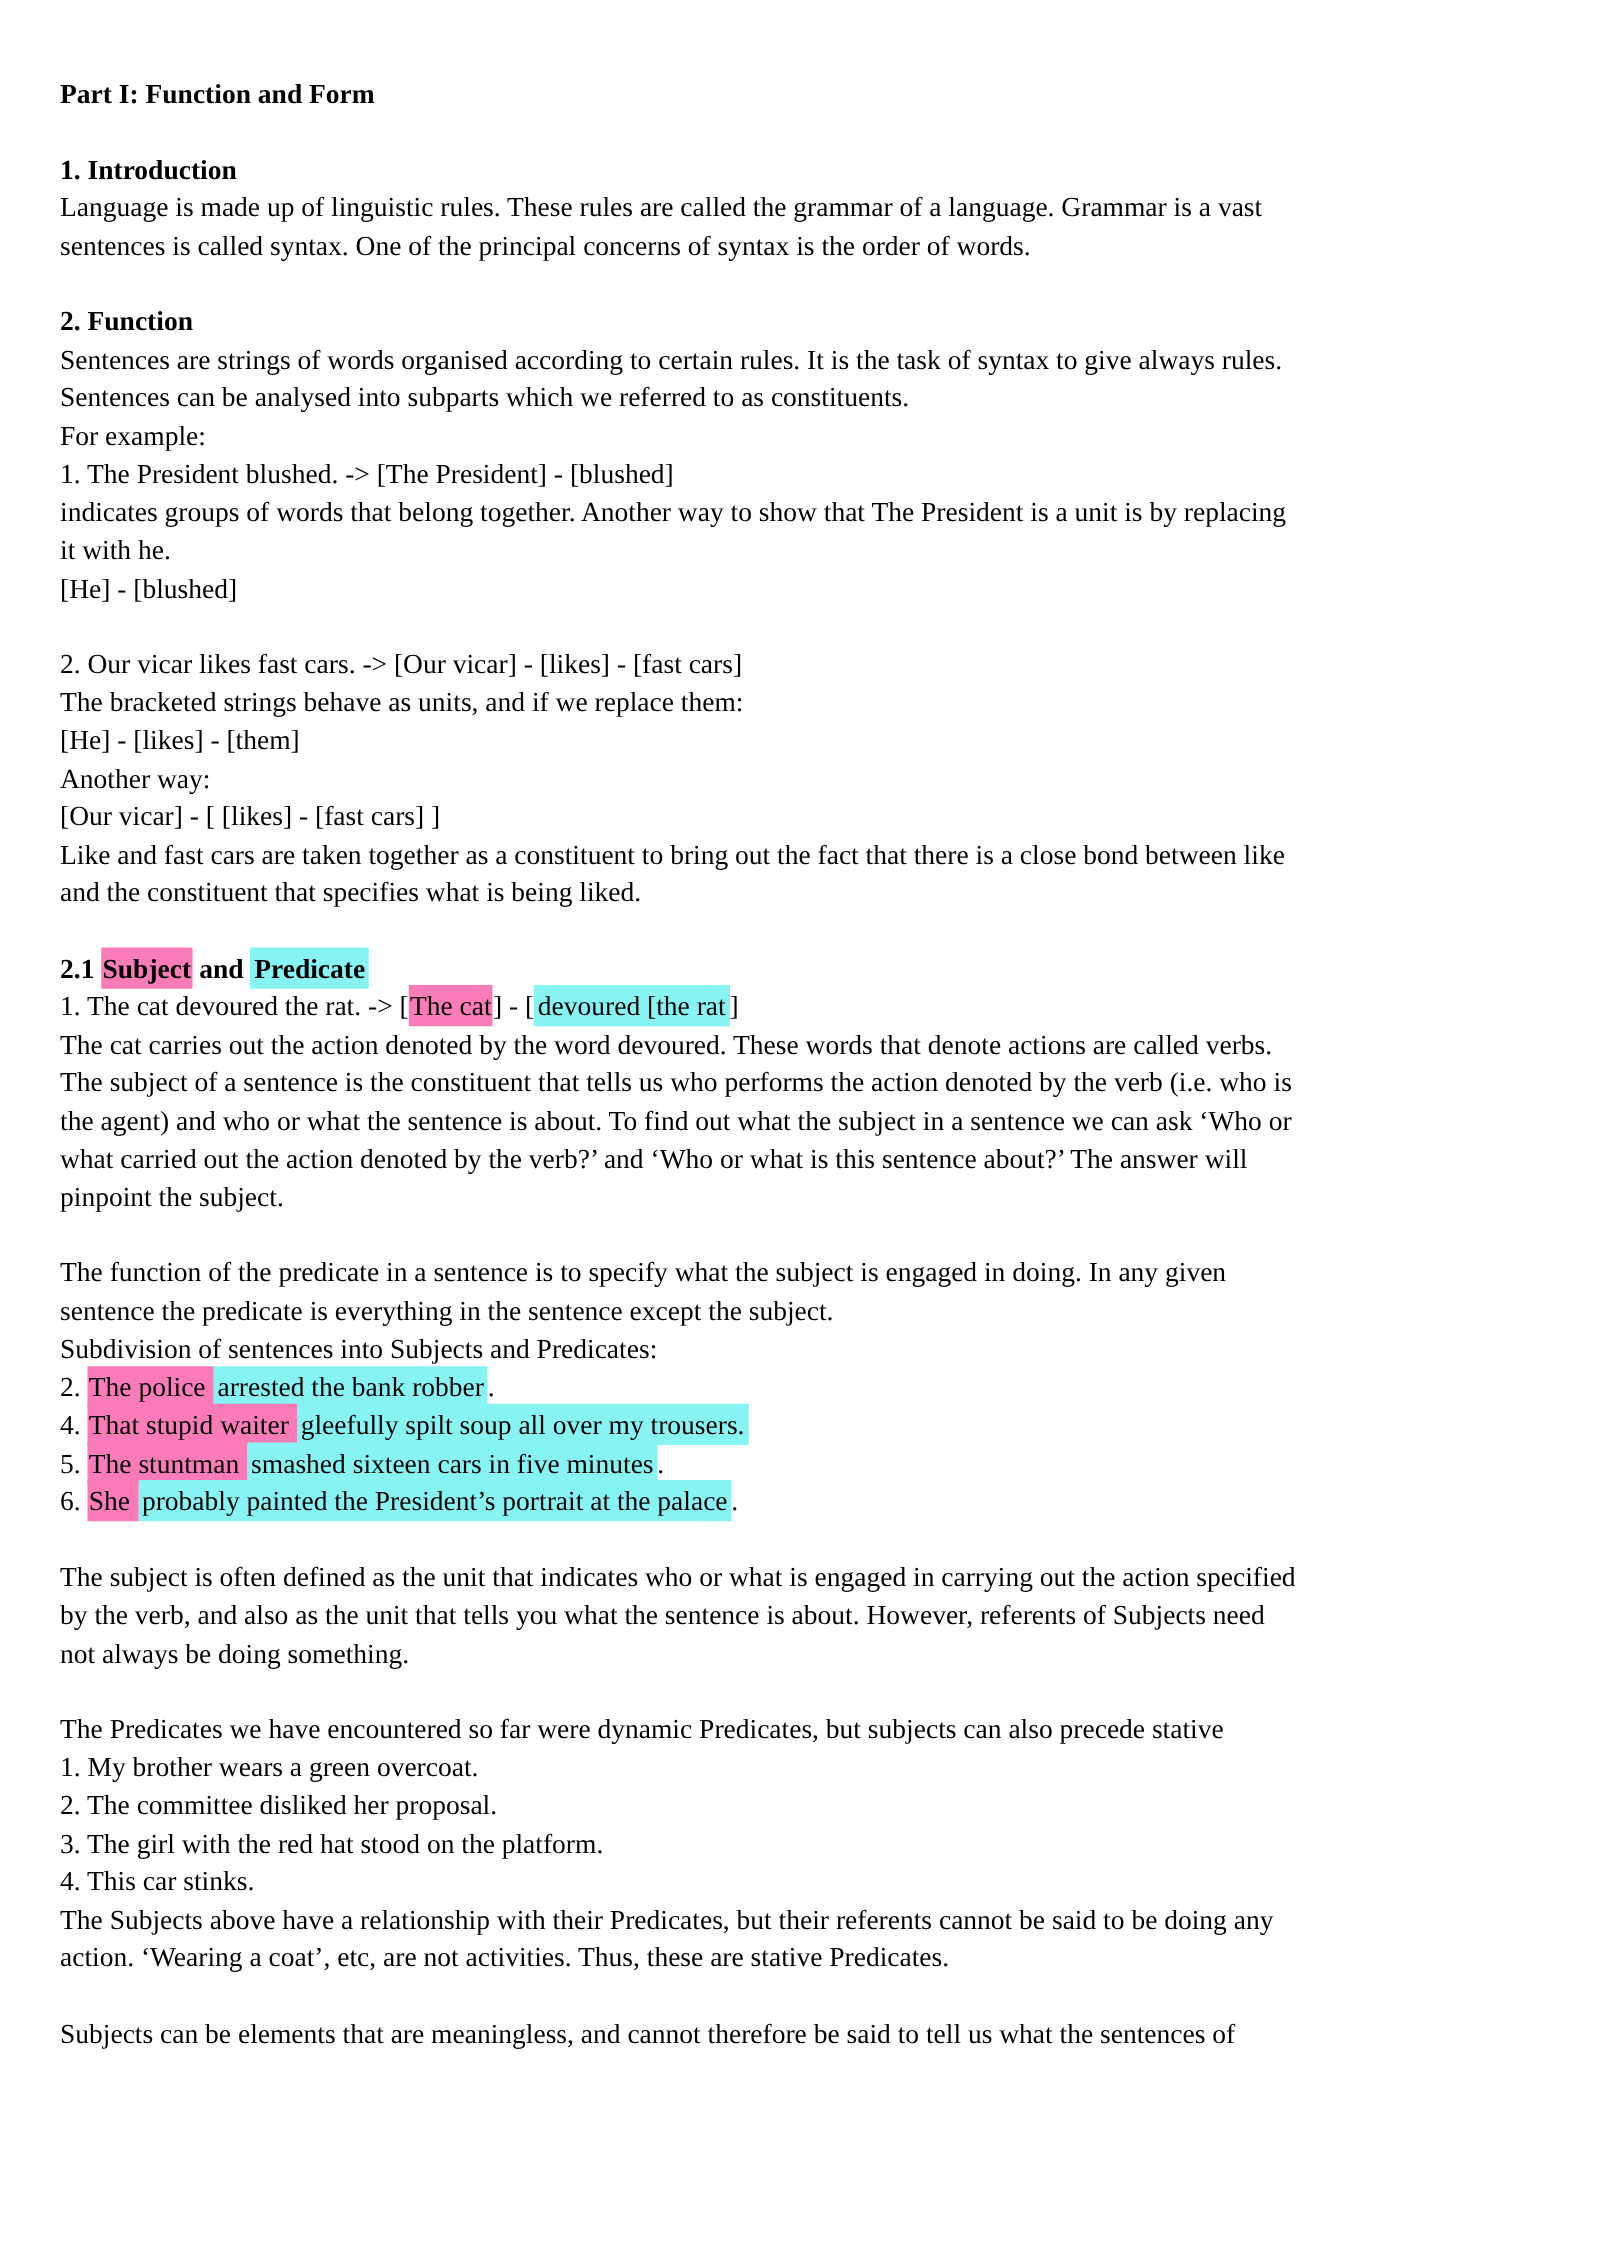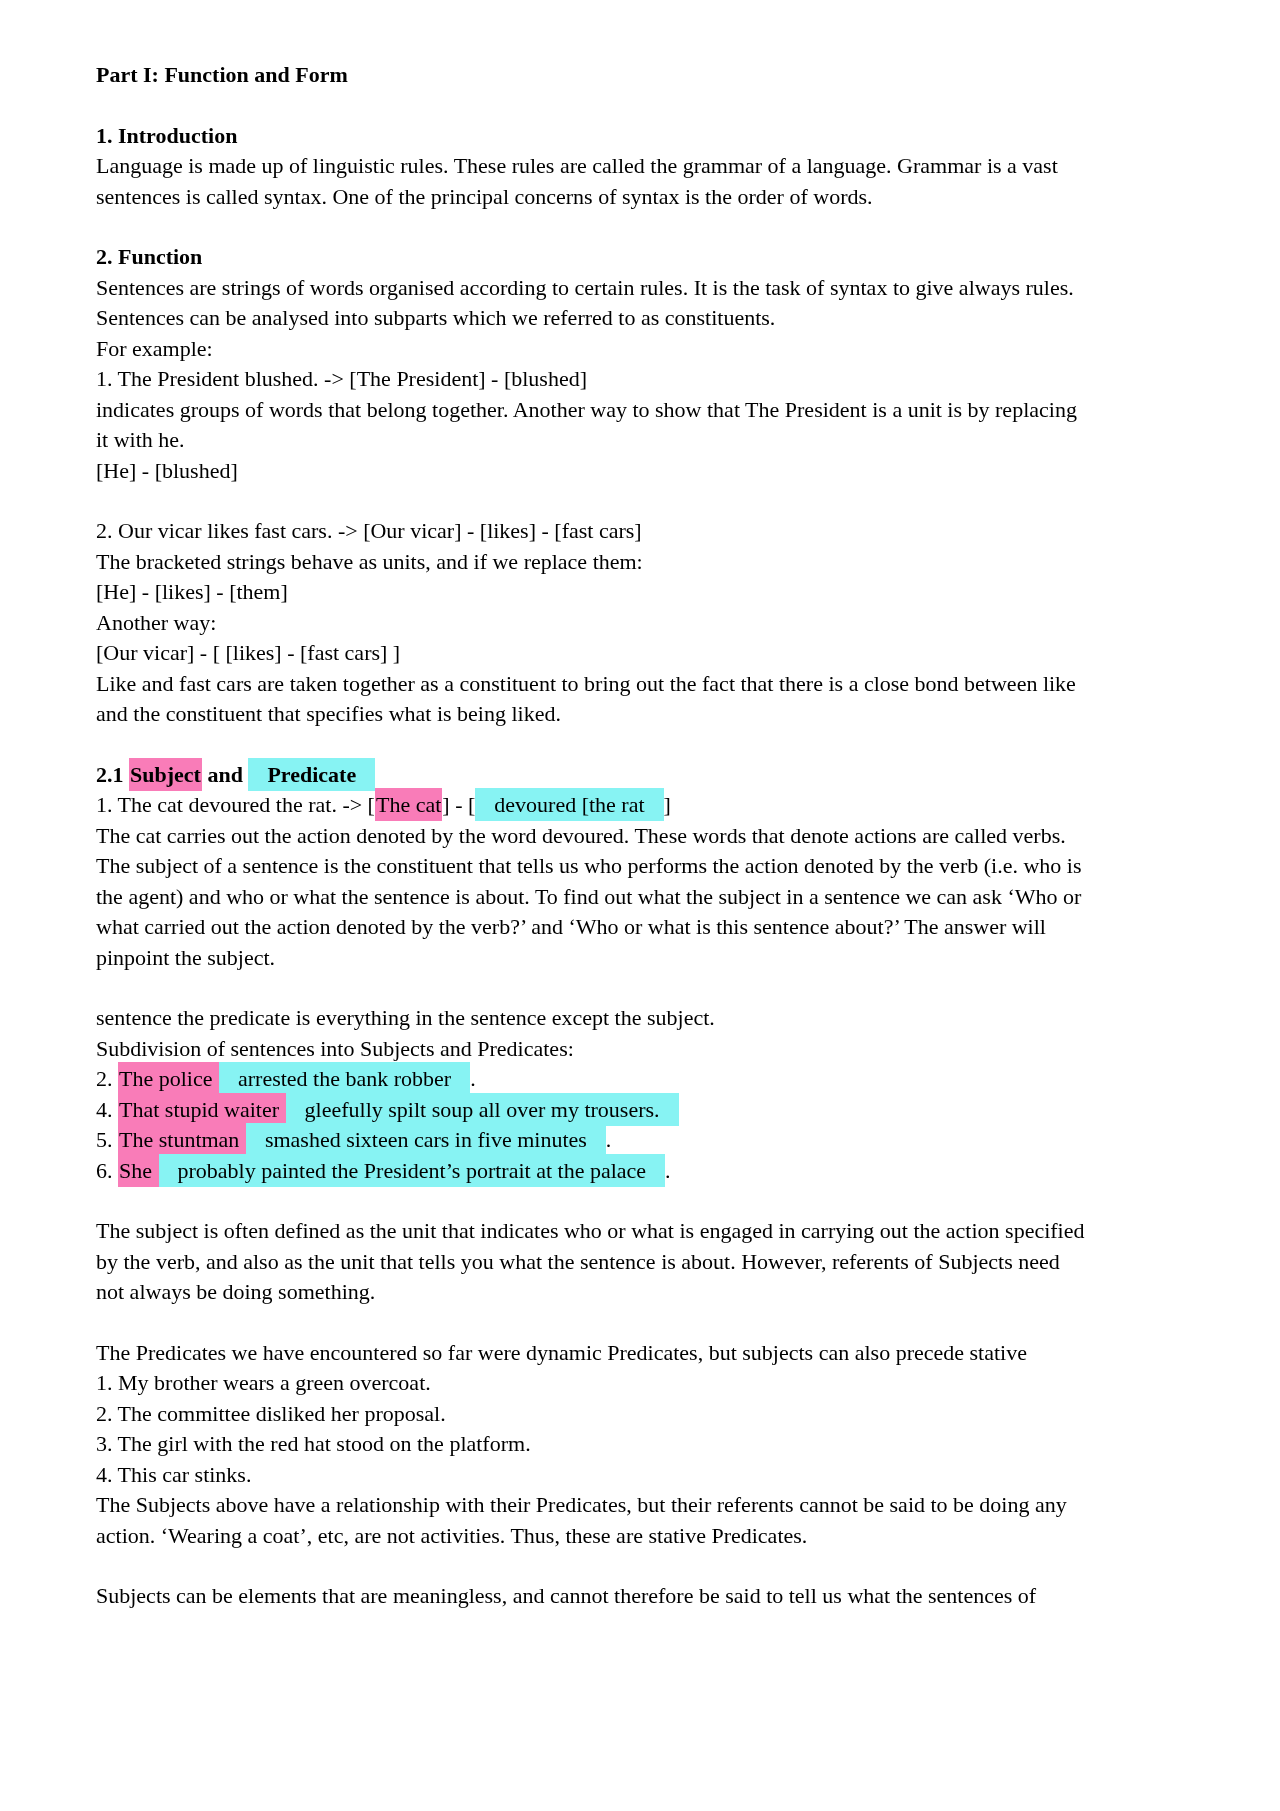--- a/index.html
+++ b/index.html
@@ -15,34 +15,33 @@
     font-family: "Liberation Serif", "DejaVu Serif", serif;
     font-size: 22px;
     line-height: 30.5px;
   }
   #doc {
     padding: 60px 30px 0 48px;
   }
   .line {
     height: 30.5px;
     white-space: pre;
-    margin-left: 48px;
   }
   .gap {
     height: 30px;
   }
   .b { font-weight: bold; }
   .i { }
   .hl-pink {
     background-color: var(--pink, #f97cb8);
     padding: 4px 1px;
   }
   .hl-cyan {
     background-color: var(--cyan, #87f3f3);
-    padding: 4px 19px;
+    padding: 4px 3px;
   }
 </style>
 </head>
 <body style="background: rgb(255, 255, 255); color: rgb(0, 0, 0);">
 
 <main>
   <div id="doc">
       <div class="line b"><span>Part I: Function and Form</span></div>
       <div class="gap"></div>
       <div class="line b"><span>1. Introduction</span></div>
@@ -67,20 +66,21 @@
       <div class="line"><span>and the constituent that specifies what is being liked.</span></div>
       <div class="gap"></div>
       <div class="line b"><span>2.1 </span><span class="hl-pink">Subject</span><span> and </span><span class="hl-cyan">Predicate</span></div>
       <div class="line"><span>1. The cat devoured the rat. -&gt; [</span><span class="hl-pink">The cat</span><span>] - [</span><span class="hl-cyan">devoured [the rat</span><span>]</span></div>
       <div class="line"><span class="i">The cat</span><span> carries out the action denoted by the word </span><span class="i">devoured</span><span>. These words that denote actions are called </span><span class="i">verbs</span><span>.</span></div>
       <div class="line"><span>The </span><span class="i">subject</span><span> of a sentence is the constituent that tells us who performs the action denoted by the verb (i.e. who is</span></div>
       <div class="line"><span>the </span><span class="i">agent</span><span>) and who or what the sentence is about. To find out what the subject in a sentence we can ask ‘Who or</span></div>
       <div class="line"><span>what carried out the action denoted by the verb?’ and ‘Who or what is this sentence about?’ The answer will</span></div>
       <div class="line"><span>pinpoint the subject.</span></div>
       <div class="gap"></div>
+      <div class="line"><span>The function of the predicate in a sentence is to specify what the subject is engaged in doing. In any given</span></div>
       <div class="line"><span>sentence the predicate is everything in the sentence except the subject.</span></div>
       <div class="line"><span>Subdivision of sentences into Subjects and Predicates:</span></div>
       <div class="line"><span>2. </span><span class="hl-pink">The police </span><span class="hl-cyan">arrested the bank robber</span><span>.</span></div>
       <div class="line"><span>4. </span><span class="hl-pink">That stupid waiter </span><span class="hl-cyan">gleefully spilt soup all over my trousers.</span></div>
       <div class="line"><span>5. </span><span class="hl-pink">The stuntman </span><span class="hl-cyan">smashed sixteen cars in five minutes</span><span>.</span></div>
       <div class="line"><span>6. </span><span class="hl-pink">She </span><span class="hl-cyan">probably painted the President’s portrait at the palace</span><span>.</span></div>
       <div class="gap"></div>
       <div class="line"><span>The subject is often defined as the unit that indicates who or what is engaged in carrying out the action specified</span></div>
       <div class="line"><span>by the verb, and also as the unit that tells you what the sentence is about. However, referents of Subjects need</span></div>
       <div class="line"><span>not always be </span><span class="i">doing</span><span> something.</span></div>

